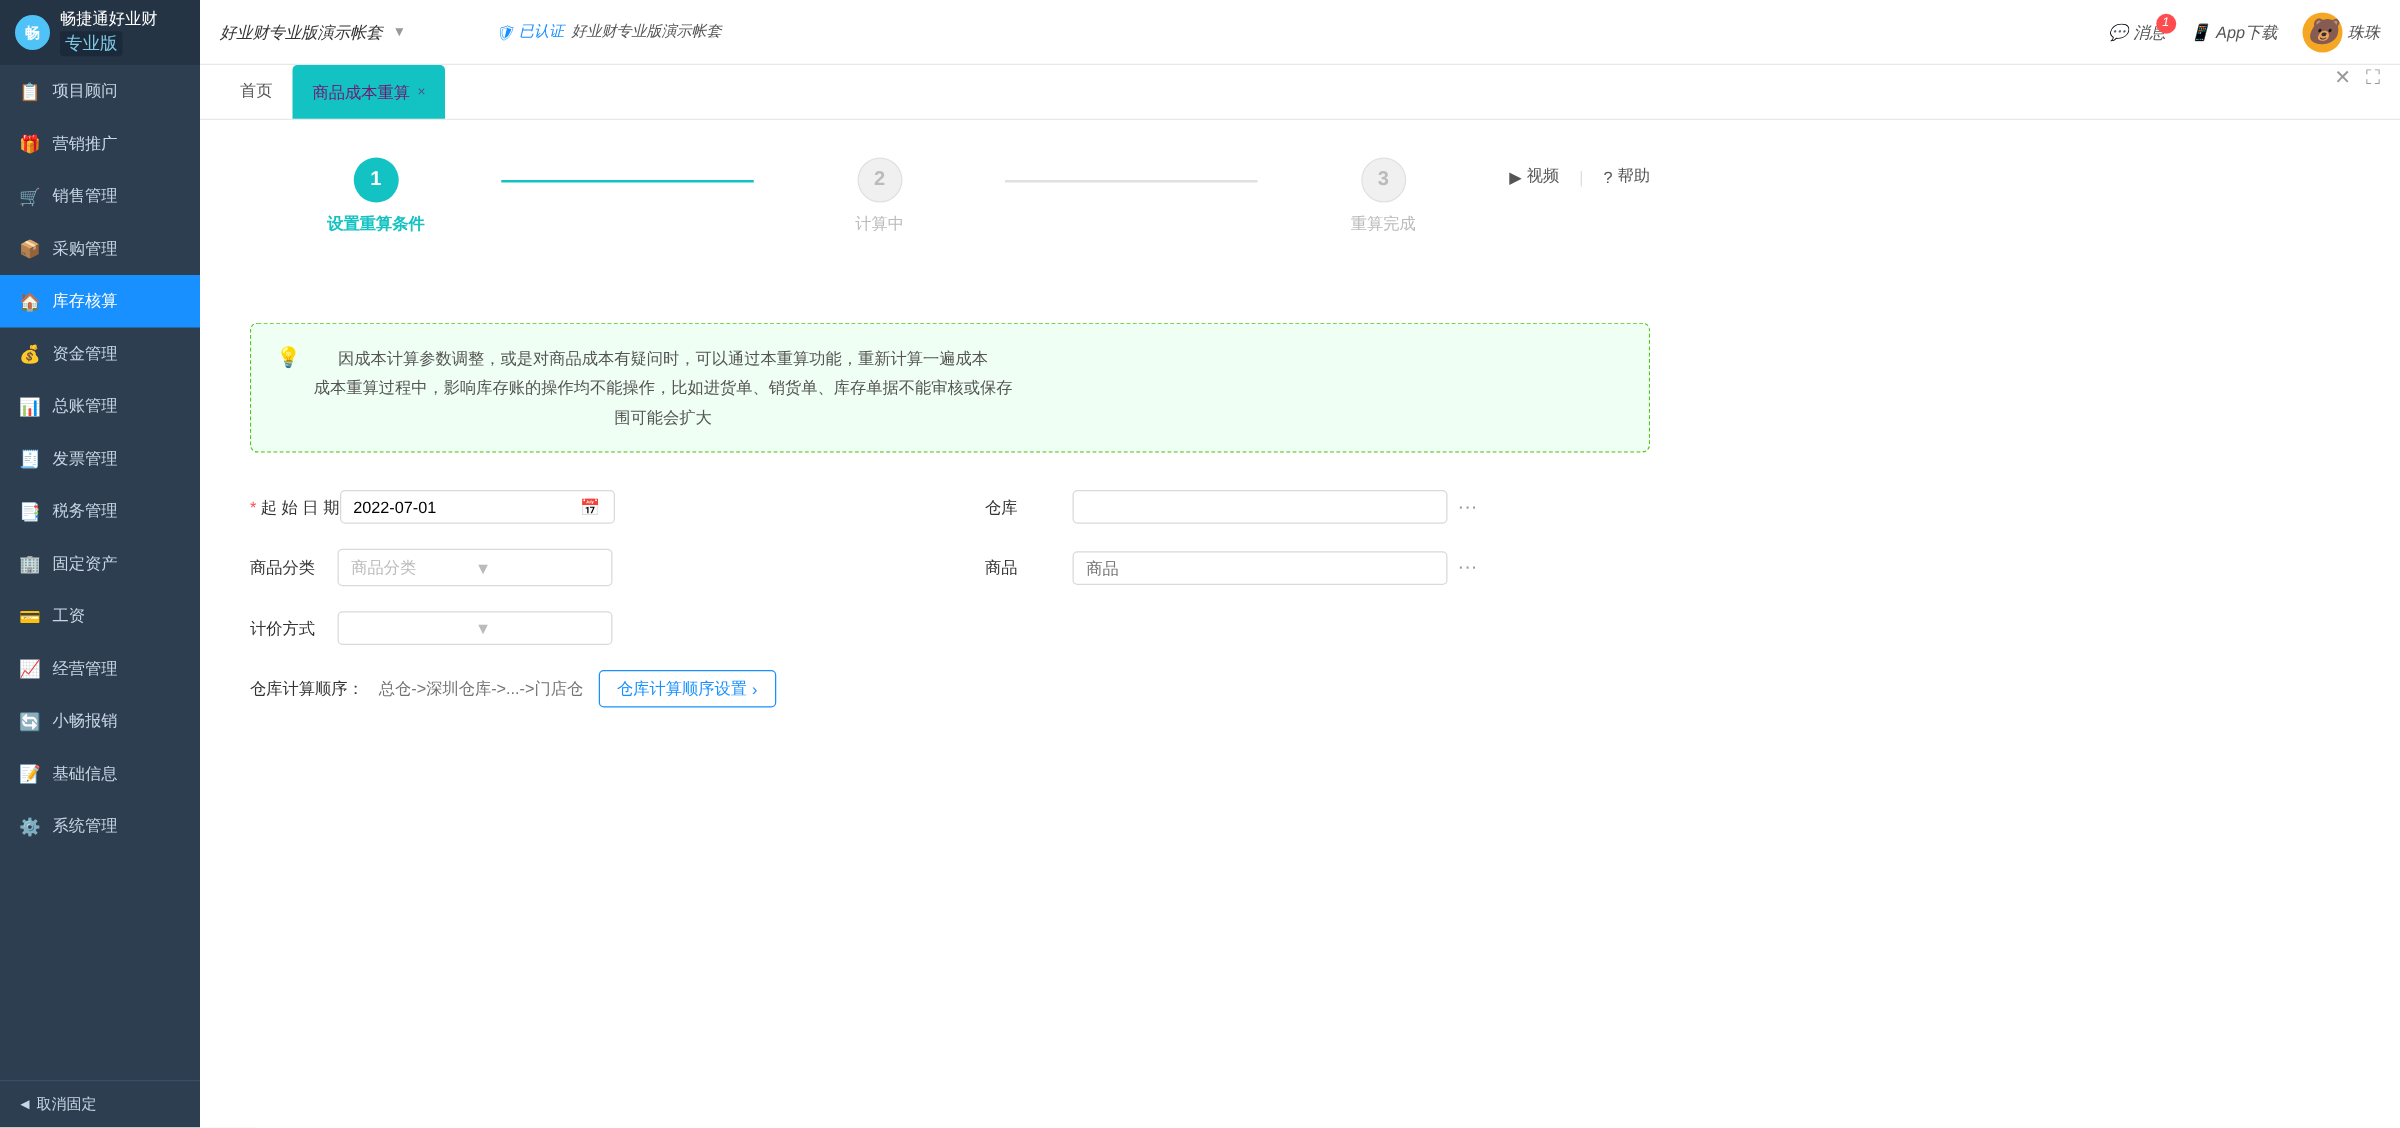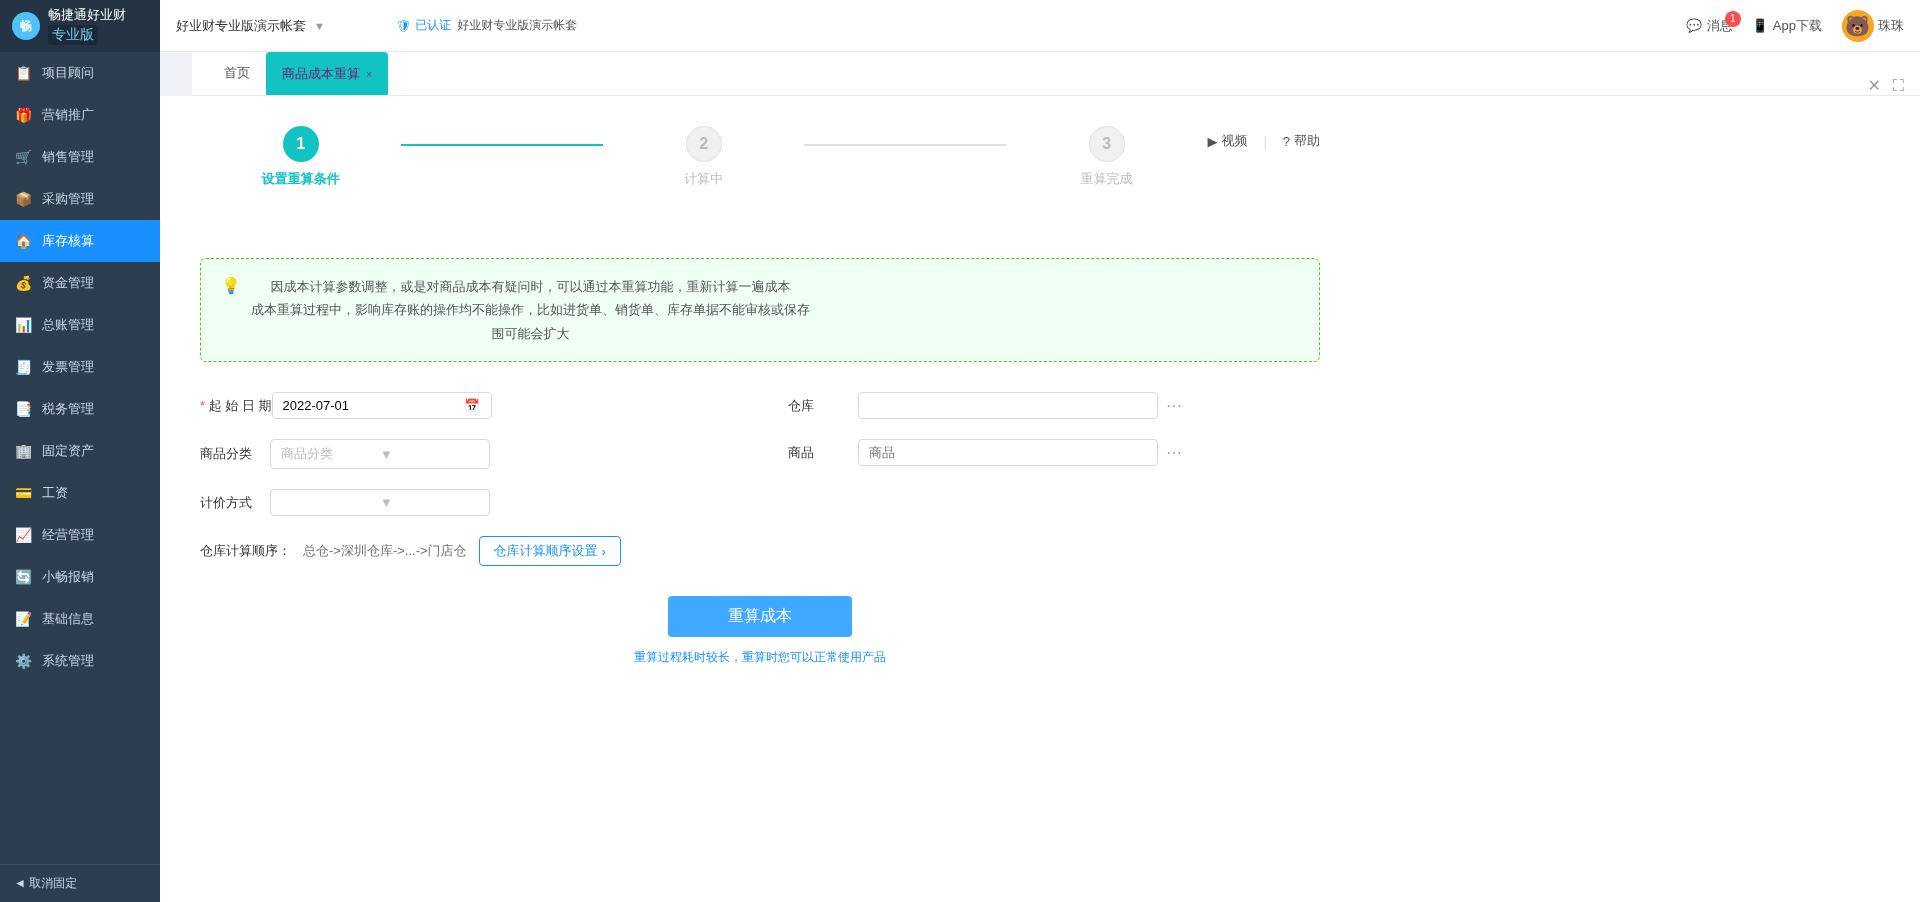--- a/index.html
+++ b/index.html
@@ -70,20 +70,21 @@
 
     
     .topbar {
       background: #fff;
       border-bottom: 1px solid #e8e8e8;
       height: 52px;
       display: flex;
       align-items: center;
       padding: 0 16px;
       flex-shrink: 0;
+      font-style: italic;
     }
     .topbar-account {
       display: flex;
       align-items: center;
       min-width: 200px;
     }
     .topbar-account-name { font-size: 13px; color: #333; }
     .topbar-account-arrow { margin-left: 8px; color: #999; font-size: 11px; }
     .topbar-verified {
       display: flex;
@@ -129,26 +130,25 @@
       display: flex; align-items: center; justify-content: center;
       overflow: hidden;
     }
     .avatar-emoji { font-size: 20px; }
 
     
     .tabs-bar {
       background: #fff;
       border-bottom: 1px solid #e8e8e8;
       display: flex;
-      align-items: flex-end;
+      align-items: flex-start;
       padding: 0 16px;
       height: 44px;
       flex-shrink: 0;
       position: relative;
-      margin-left: 32px;
     }
     .tab {
       display: flex;
       align-items: center;
       padding: 0 16px;
       height: 100%;
       cursor: pointer;
       font-size: 13px;
       color: #555;
       border-bottom: 2px solid transparent;
@@ -241,21 +241,21 @@
     }
     .notice-icon { color: #faad14; font-size: 16px; margin-top: 1px; flex-shrink: 0; }
     .notice-text { color: #555; font-size: 13px; line-height: 1.8; text-align: center; }
 
     
     .form-section {
       margin-bottom: 20px;
     }
     .form-row {
       display: flex;
-      align-items: flex-start;
+      align-items: center;
       margin-bottom: 20px;
       gap: 56px;
     }
     .form-field {
       display: flex;
       align-items: center;
       flex: 1;
       min-width: 0;
     }
     .form-label {
@@ -565,22 +565,16 @@
           <span class="warehouse-label">仓库计算顺序：</span>
           <span class="warehouse-value">总仓-&gt;深圳仓库-&gt;...-&gt;门店仓</span>
           <button class="warehouse-btn">
             <span>仓库计算顺序设置</span>
             <span>›</span>
           </button>
         </div>
 
       </div>
 
-      <div class="action-center">
-        <div>
-          <button class="btn-recalculate">重算成本</button>
-        </div>
-        <div class="action-hint">重算过程耗时较长，重算时您可以正常使用产品</div>
-      </div>
 
     </div>
   </div>
 </div>
 
 </body></html>

